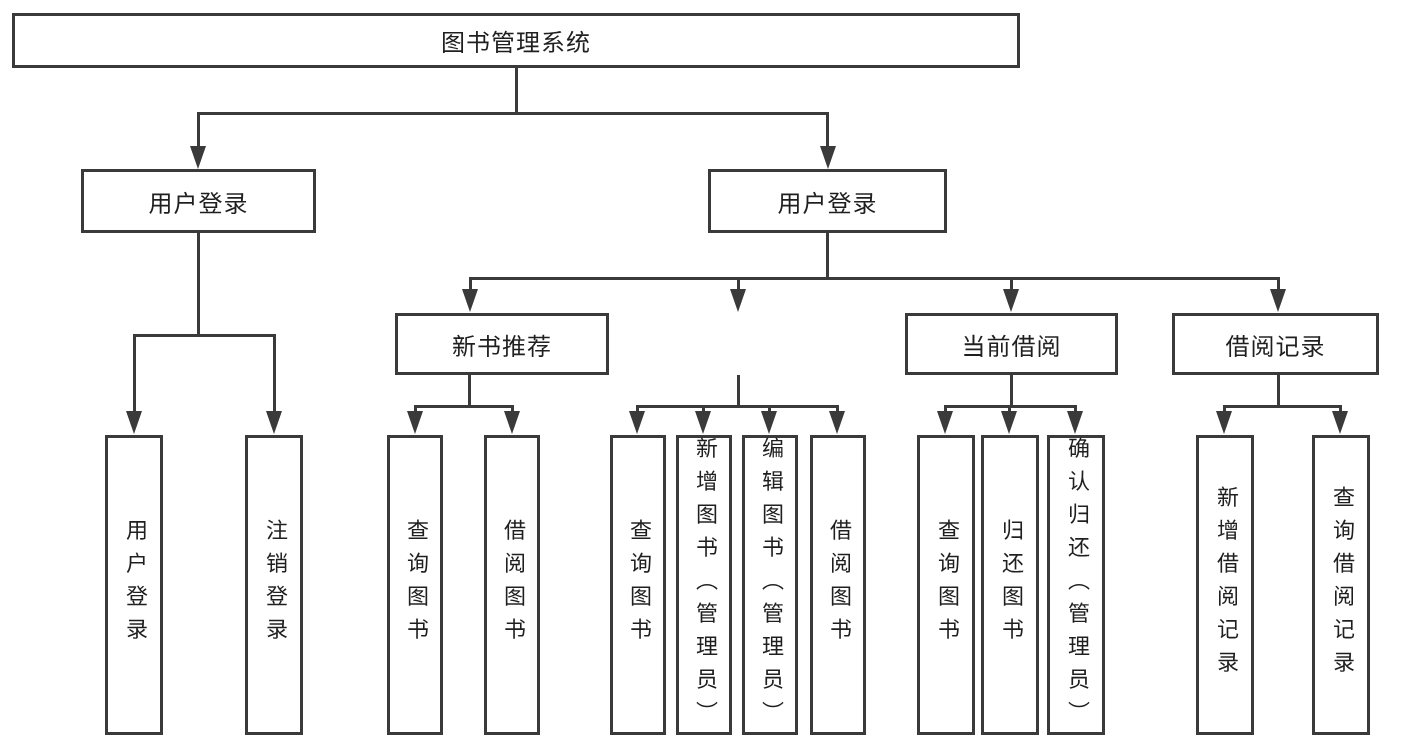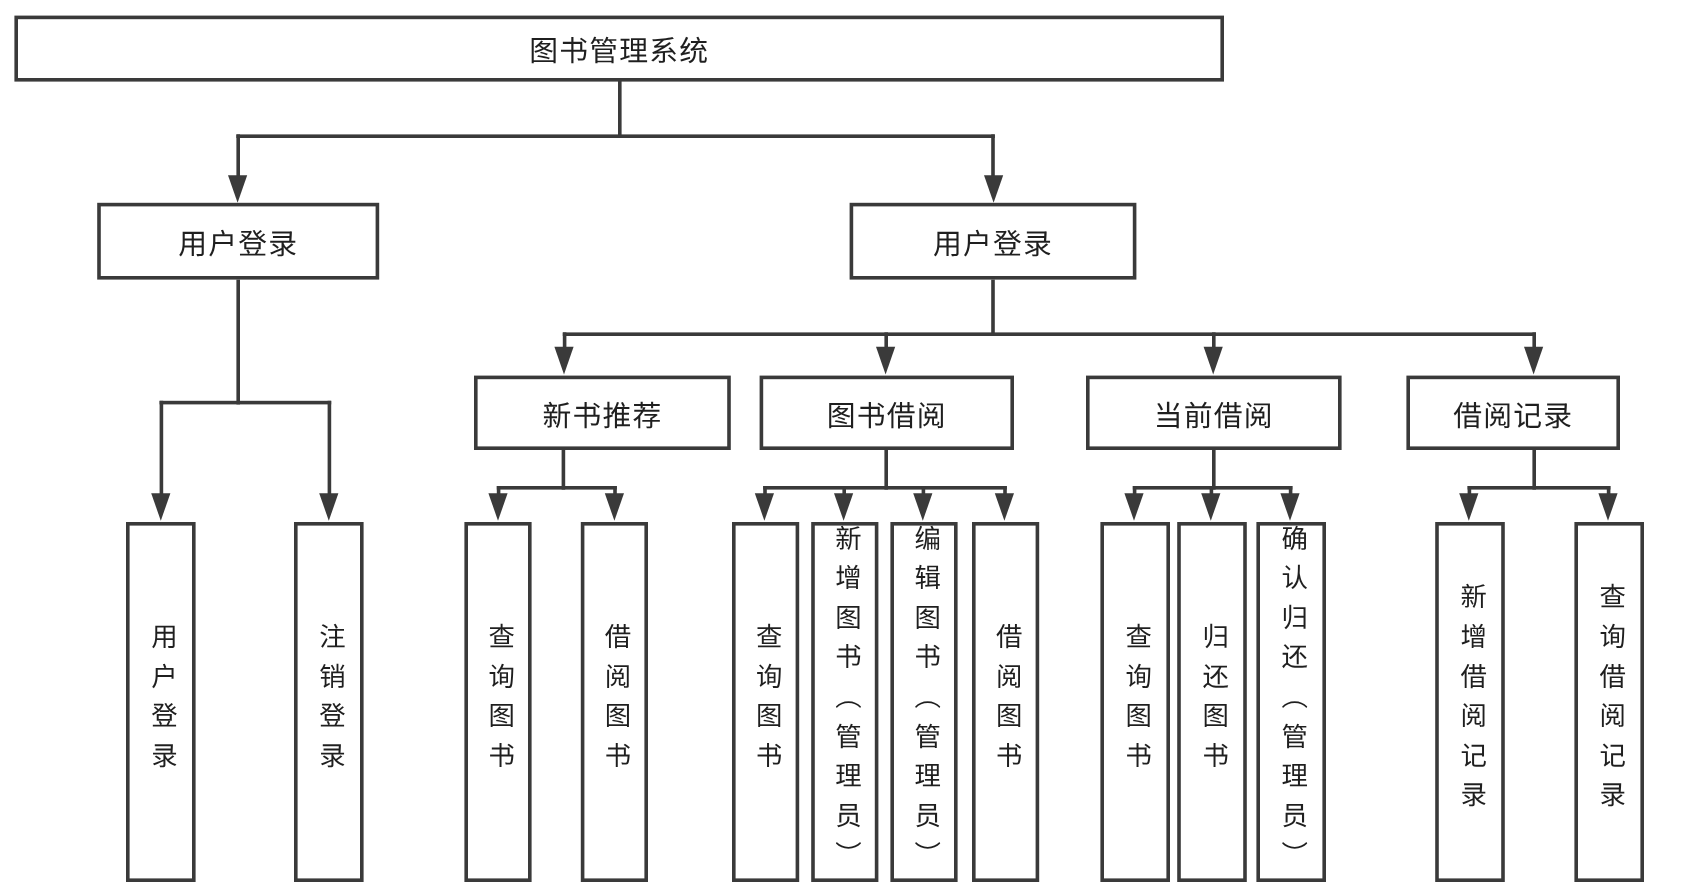--- a/index.html
+++ b/index.html
@@ -91,27 +91,24 @@
   <div class="vline" style="left:1010px;top:277px;height:14px;"></div>
   <div class="vline" style="left:1277px;top:277px;height:14px;"></div>
   <div class="arrow" style="left:462px;top:289px;"></div>
   <div class="arrow" style="left:730px;top:289px;"></div>
   <div class="arrow" style="left:1003px;top:289px;"></div>
   <div class="arrow" style="left:1270px;top:289px;"></div>
 
   <div class="box" style="left:363px;top:313px;width:214px;height:62px;margin-left:32px;">
     <span class="hlabel">新书推荐</span>
   </div>
-  <div class="box" style="left:633px;top:313px;width:212px;height:62px;">
-    <span class="hlabel">图书借阅</span>
-  </div>
   <div class="box" style="left:905px;top:313px;width:213px;height:62px;">
     <span class="hlabel">当前借阅</span>
   </div>
-  <div class="box" style="left:1172px;top:313px;width:178px;height:62px;">
+  <div class="box" style="left:1172px;top:313px;width:207px;height:62px;">
     <span class="hlabel">借阅记录</span>
   </div>
 
   <div class="vline" style="left:468px;top:375px;height:33px;"></div>
   <div class="hline" style="left:414px;top:405px;width:100px;"></div>
   <div class="vline" style="left:414px;top:405px;height:8px;"></div>
   <div class="vline" style="left:511px;top:405px;height:8px;"></div>
   <div class="arrow" style="left:407px;top:411px;"></div>
   <div class="arrow" style="left:504px;top:411px;"></div>
 

